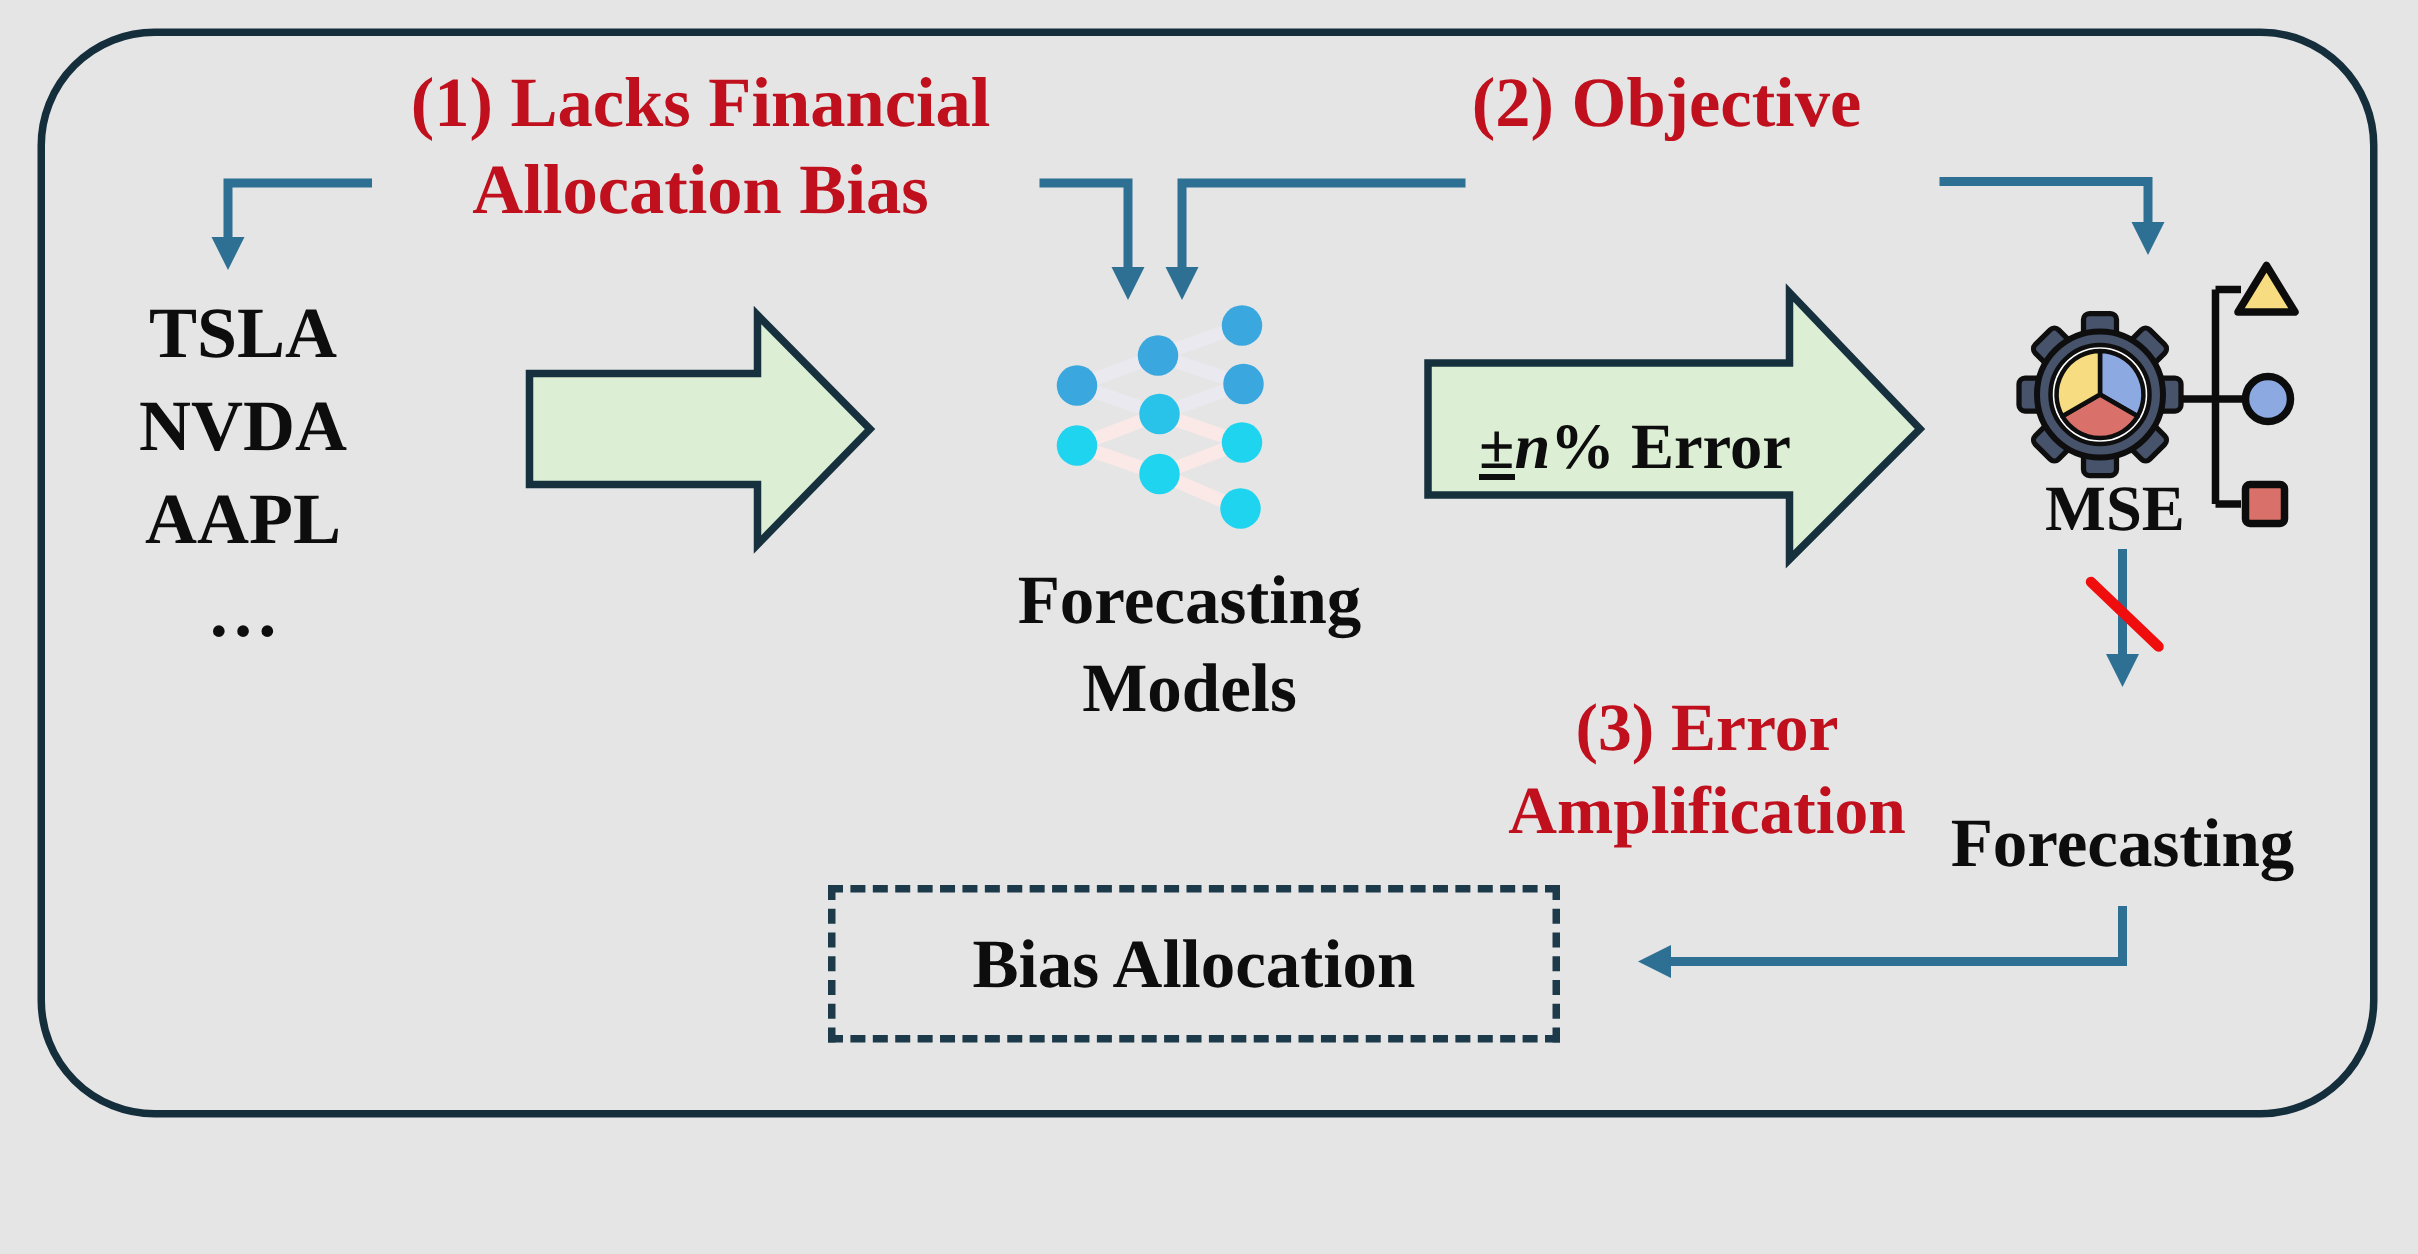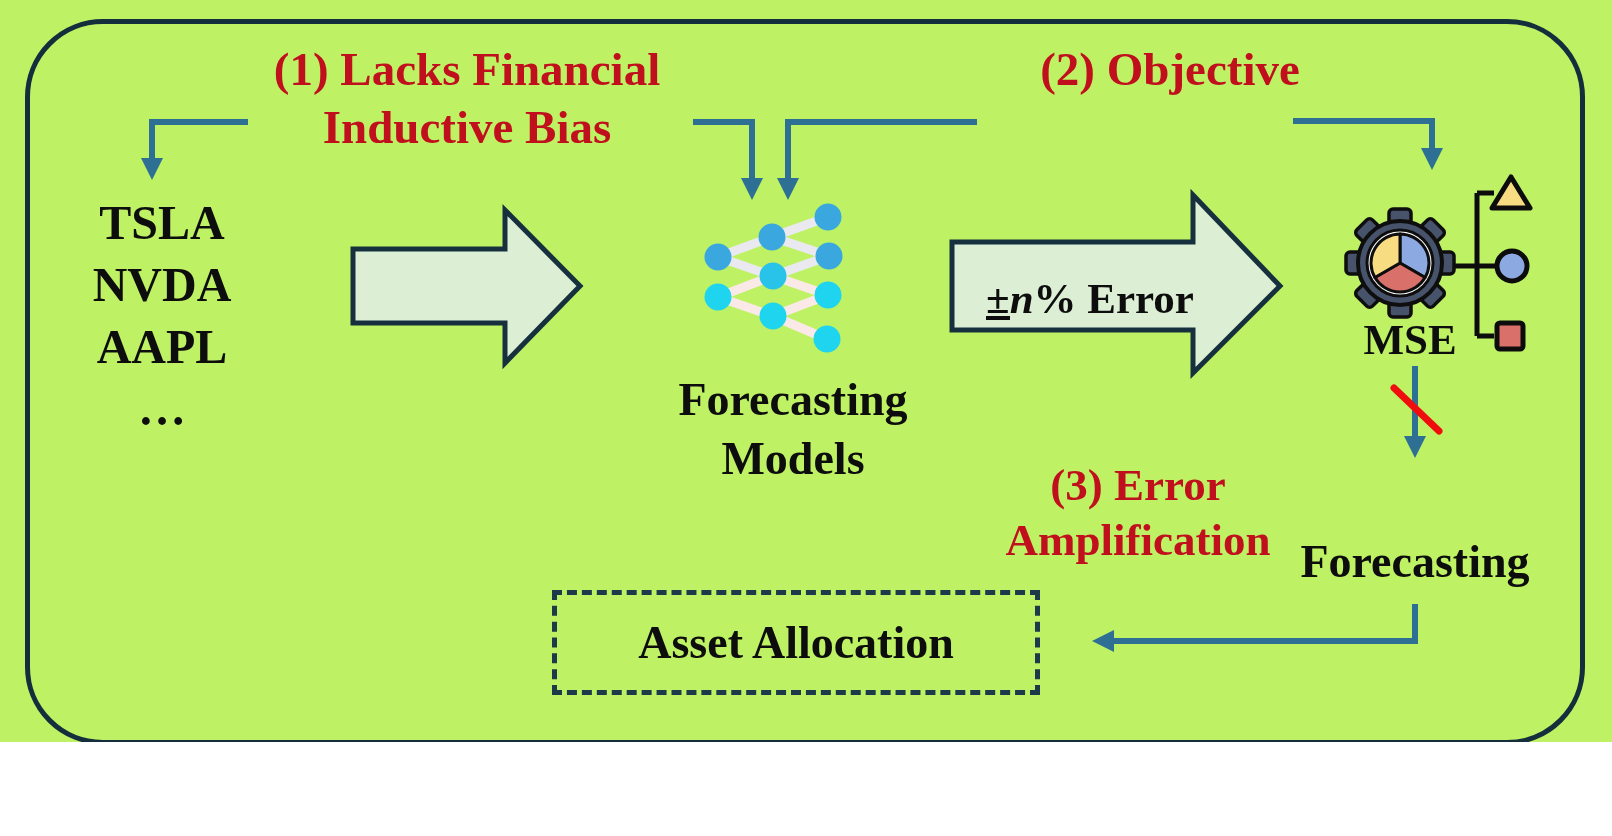--- a/index.html
+++ b/index.html
@@ -1,28 +1,28 @@
 <!DOCTYPE html>
 <html><head>
 <meta charset="utf-8">
 <style>
   html,body{margin:0;padding:0;background:#ffffff;}
   .canvas{
-    position:relative;width:1612px;height:742px;background:#bef264;overflow:hidden;
+    position:relative;width:1612px;height:836px;background:#e5e5e5;overflow:hidden;
     font-family:"Liberation Serif","DejaVu Serif",serif;font-weight:bold;color:#0d0d0d;text-decoration:underline;
   }
   .outer-frame{
     position:absolute;left:25px;top:19px;width:1550px;height:716px;
     border:5px solid #152e3c;border-radius:78px;background:transparent;
   }
   .svg-layer{position:absolute;left:0;top:0;width:1612px;height:836px;}
   .lbl{position:absolute;text-align:center;font-weight:bold;}
   .red{color:#c0101d;}
   .issue1{left:227px;top:40px;width:480px;font-size:47px;line-height:58px;}
-  .issue2{left:970px;top:40px;width:400px;font-size:47px;line-height:58px;}
+  .issue2{left:911px;top:40px;width:400px;font-size:47px;line-height:58px;}
   .issue3{left:948px;top:458px;width:380px;font-size:45px;line-height:55px;text-align:center;}
   .tickers{left:42px;top:192px;width:240px;font-size:48px;line-height:62px;}
   .forecasting{left:643px;top:370px;width:300px;font-size:46px;line-height:59px;}
   .mse{left:1345px;top:315px;width:130px;font-size:43px;}
   .portfolio{left:1255px;top:472px;width:320px;font-size:46px;line-height:60px;}
   .error-label{left:950px;top:262px;width:280px;font-size:43px;line-height:52px;white-space:nowrap;margin-top:11px;}
   .error-label .pm{display:inline-block;border-bottom:4px solid #0d0d0d;line-height:0.82;}
   .error-label .nvar{font-style:italic;}
   .asset-box{
     position:absolute;left:552px;top:590px;width:488px;height:105px;
@@ -127,21 +127,21 @@
     </g>
 
     <g stroke="#2e6f94" stroke-width="6" fill="none">
       <path d="M1415,604 L1415,641 L1112,641"></path>
       <polygon points="1114,630 1114,652 1092,641" fill="#2e6f94" stroke="none"></polygon>
     </g>
   </svg>
 
   <div class="lbl red issue1">
     <span>(1) Lacks Financial</span><br>
-    <span>Inductive Bias</span>
+    <span>Allocation Bias</span>
   </div>
 
   <div class="lbl red issue2">
     <span>(2) Objective</span><br>
   </div>
 
   <div class="lbl red issue3">
     <span>(3) Error</span><br>
     <span>Amplification</span>
   </div>
@@ -163,16 +163,16 @@
   </div>
 
   <div class="lbl mse">MSE</div>
 
   <div class="lbl portfolio">
     <br>
     <span>Forecasting</span>
   </div>
 
   <div class="asset-box">
-    <span>Asset Allocation</span>
+    <span>Bias Allocation</span>
   </div>
 
 </div>
 
 </body></html>

